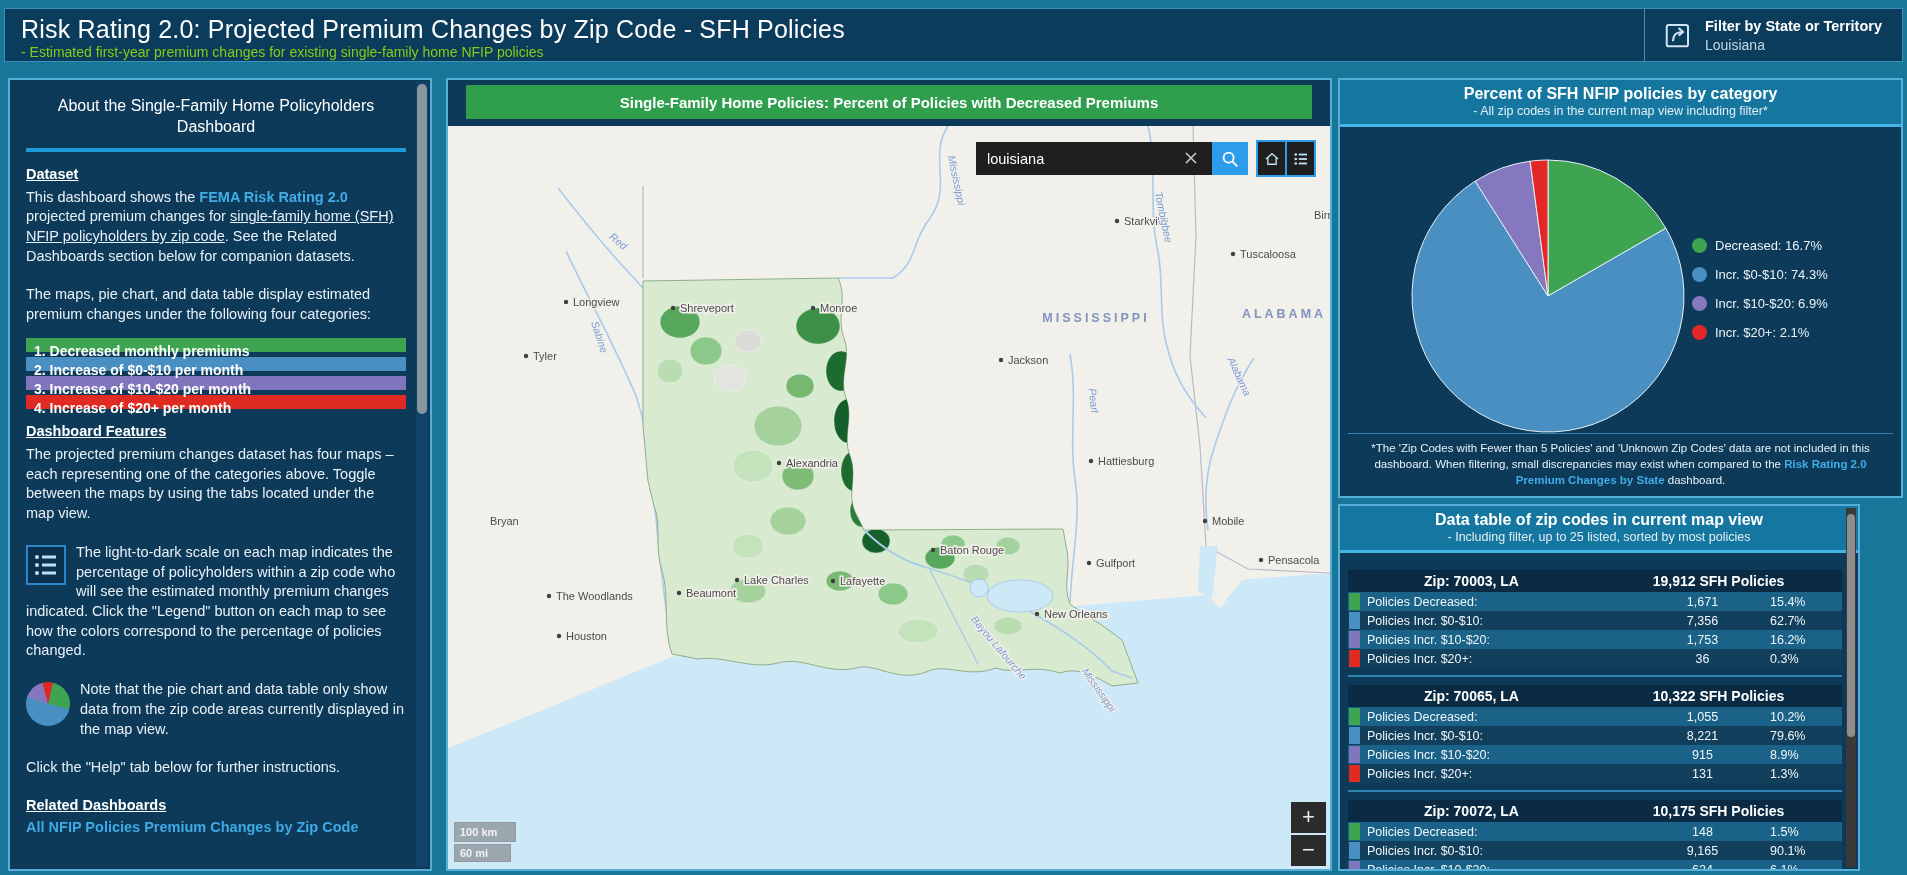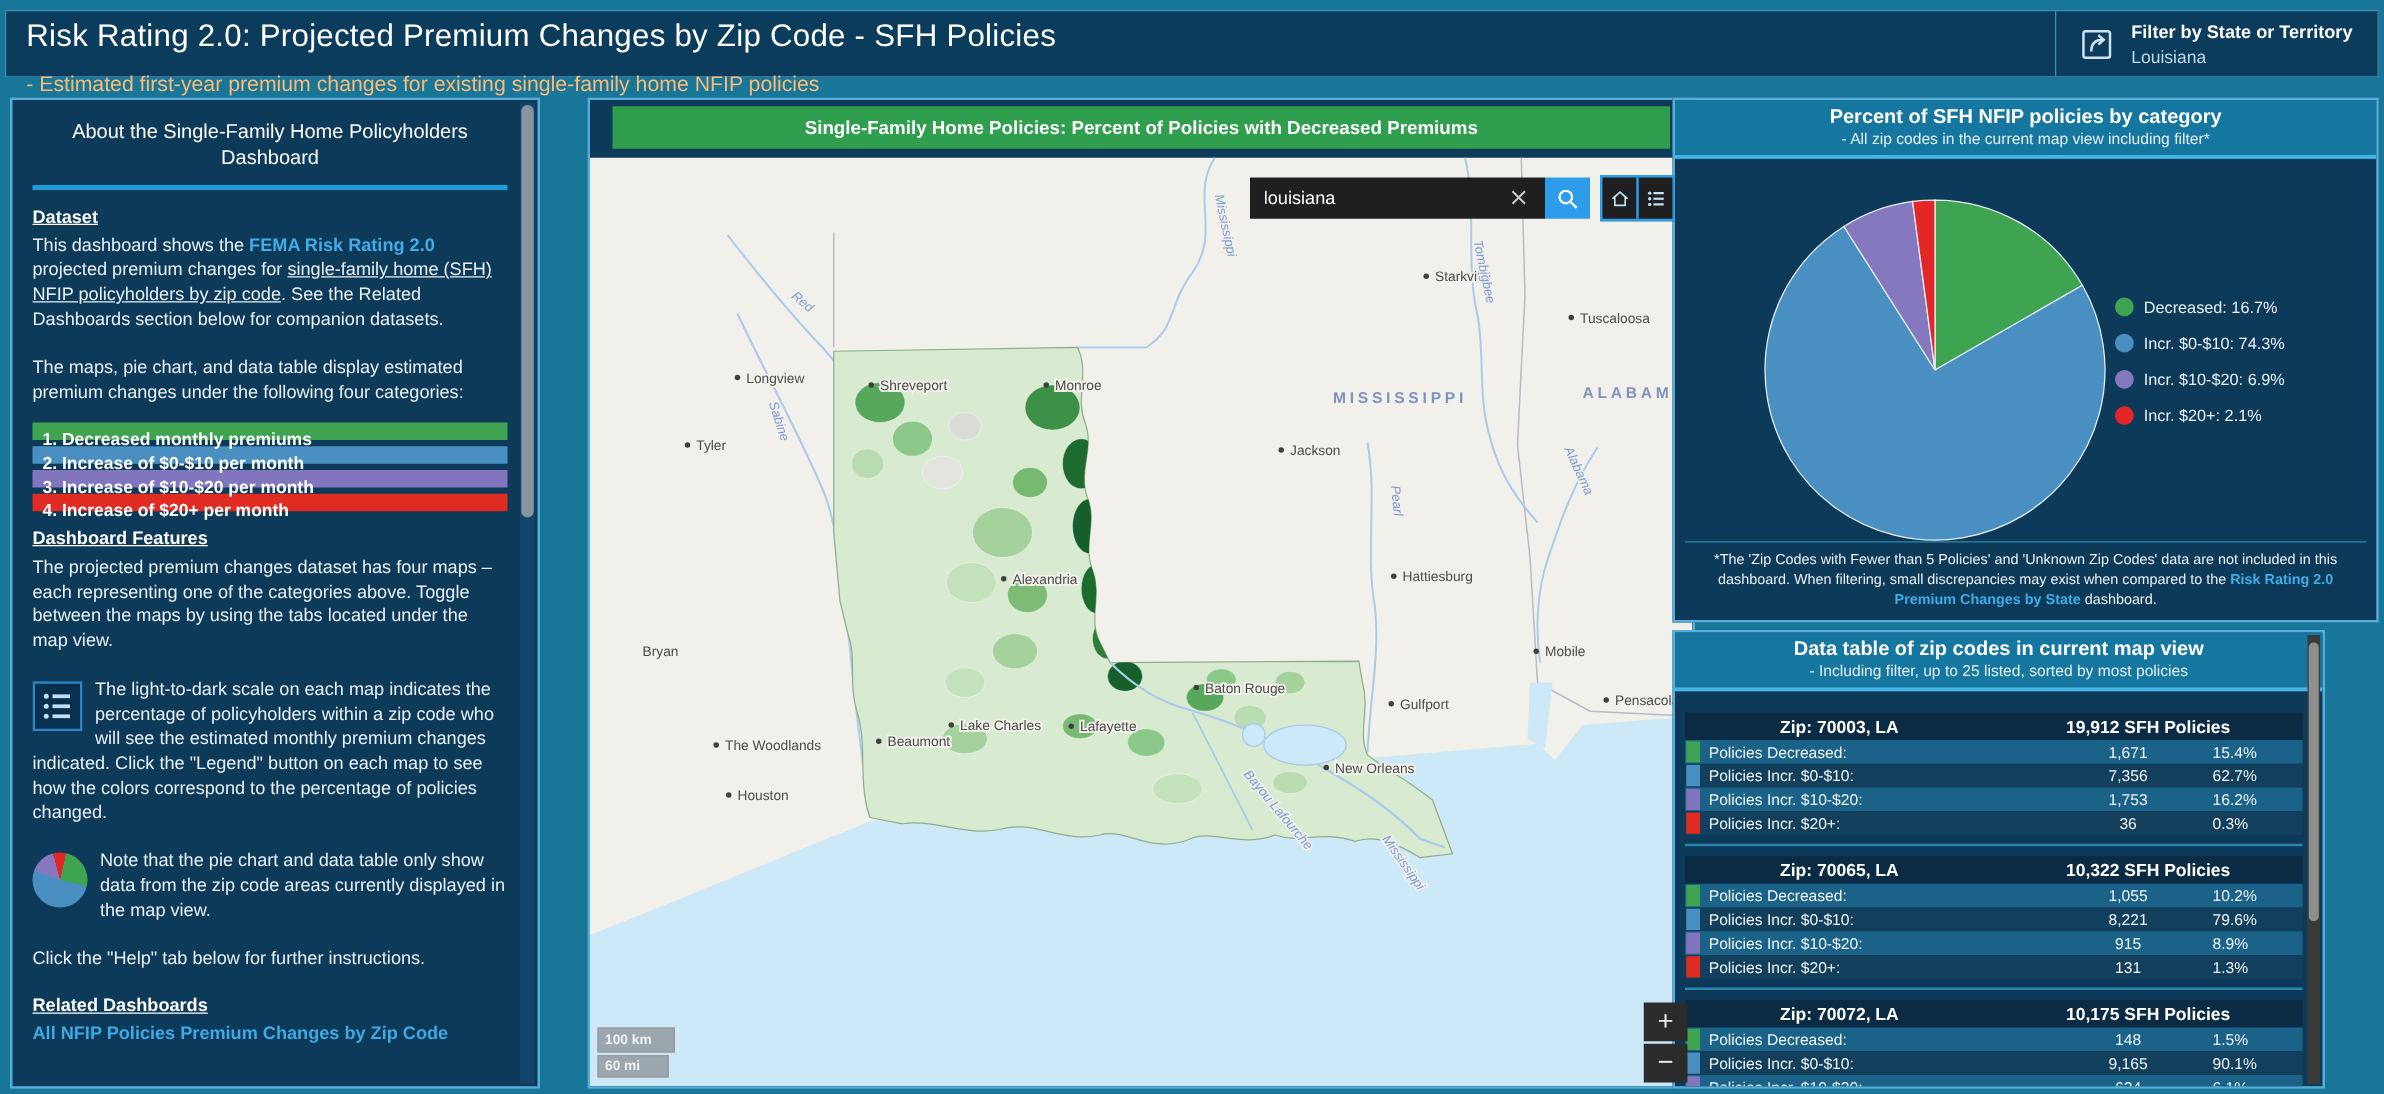--- a/index.html
+++ b/index.html
@@ -4,30 +4,30 @@
 <style>
   * { margin:0; padding:0; box-sizing:border-box; }
   html,body { width:1907px; height:875px; overflow:hidden; }
   body { background:#187699; font-family:"Liberation Sans", sans-serif; color:#E9F1F8; }
 
   
   #top-header { position:absolute; left:4px; top:8px; width:1899px; height:54px;
     background:#0C3C5C; border:1px solid #3E8CB8; display:flex; }
   #header-main { flex:1; padding:6px 0 0 16px; }
   #header-title { font-size:25px; font-weight:500; color:#FFFFFF; letter-spacing:.2px; }
-  #header-sub { font-size:17px; color:#fdba74; margin-top:14px; }
+  #header-sub { font-size:14px; color:#84cc16; margin-top:0; }
   #header-filter { width:258px; border-left:1px solid #3E8CB8; display:flex; align-items:center; padding-left:18px; }
   #filter-icon { width:30px; height:30px; margin-right:12px; flex:none; }
   #filter-label { font-size:14.5px; font-weight:bold; color:#FFFFFF; }
   #filter-value { font-size:14px; color:#BFD9E9; margin-top:3px; }
 
   
   .panel { position:absolute; background:#0D3A58; border:2px solid #57AEDB; overflow:hidden; }
   #sidebar { left:8px; top:78px; width:424px; height:793px; }
-  #map-panel { left:446px; top:78px; width:886px; height:793px;margin-left:24px; }
+  #map-panel { left:446px; top:78px; width:886px; height:793px; }
   #pie-panel { left:1338px; top:78px; width:565px; height:420px; }
   #table-panel { left:1338px; top:504px; width:522px; height:367px; }
 
   
   #sidebar-content { position:absolute; left:0; top:0; right:14px; bottom:0; padding:10px 10px 0 16px; overflow:hidden; }
   #sidebar-title { font-size:16px; font-weight:normal; text-align:center; color:#FFFFFF; padding:6px 26px 0 26px; line-height:1.3; }
   #sidebar-rule { height:4px; background:#1E9CD8; margin:10px 0 14px 0; }
   .sb-head { font-weight:bold; text-decoration:underline; font-size:14.5px; margin:4px 0 6px 0; color:#FFFFFF; }
   .sb-p { font-size:14.5px; line-height:1.36; margin-bottom:19px; color:#E9F1F8; }
   .lnk { color:#41ADE8; font-weight:bold; text-decoration:none; cursor:pointer; }

